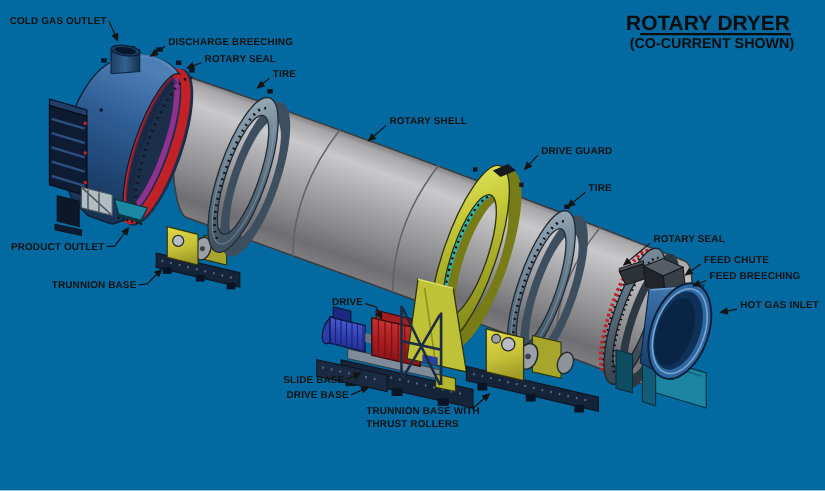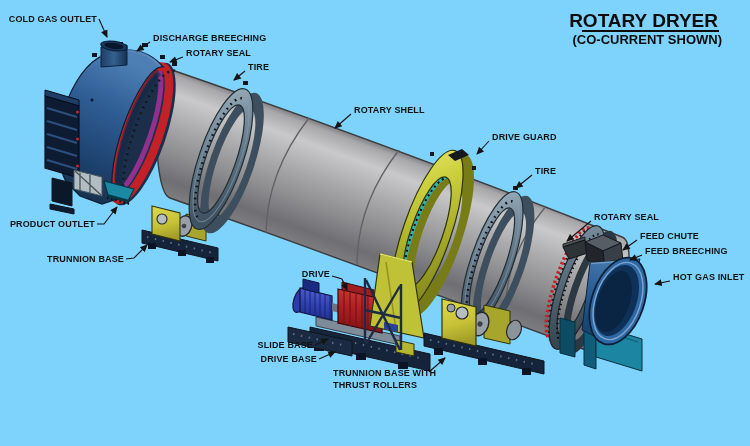--- a/index.html
+++ b/index.html
@@ -1,16 +1,16 @@
 <!DOCTYPE html>
 <html><head>
 <meta charset="utf-8">
 <style>
   html,body{margin:0;padding:0;background:#ffffff;}
-  #stage{position:relative;width:750px;height:446px;background:#7dd3fc;overflow:hidden;
+  #stage{position:relative;width:750px;height:446px;background:#0369a1;overflow:hidden;
          font-family:"Liberation Sans",sans-serif;text-decoration:underline;}
   svg{display:block;}
   .lbl{font:700 9px "Liberation Sans",sans-serif;fill:#121212;letter-spacing:.15px;}
   .leader{stroke:#141414;stroke-width:1.1;fill:none;}
   .title-main{font:700 19px "Liberation Sans",sans-serif;fill:#0d0d0d;}
   .title-sub{font:700 13px "Liberation Sans",sans-serif;fill:#0d0d0d;}
   .oln{stroke:#10151c;stroke-width:1;}
 </style>
 </head>
 <body>

